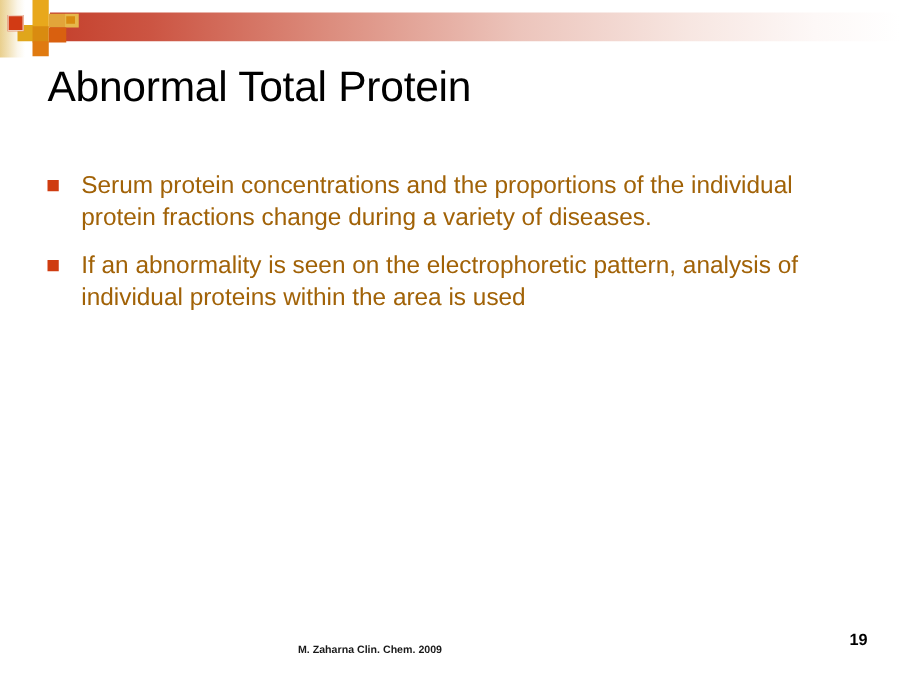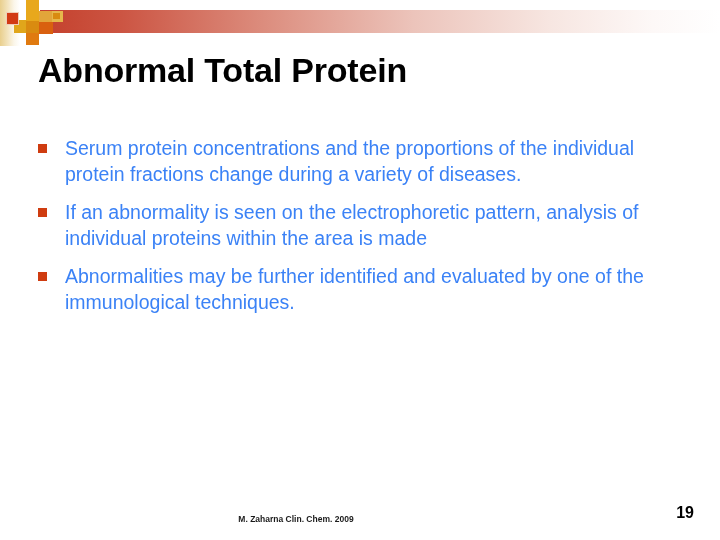--- a/index.html
+++ b/index.html
@@ -120,21 +120,21 @@
     background: #d98b10;
   }
 
   
   .title {
     position: absolute;
     left: 38px;
     top: 50px;
     width: 650px;
     font-size: 34px;
-    font-weight: bold;
+    font-weight: normal;
     letter-spacing: -0.2px;
     line-height: 1.18;
     color: #000000;
   }
 
   
   .body-list {
     position: absolute;
     left: 38px;
     top: 136px;
@@ -153,42 +153,42 @@
     height: 9px;
     background: #cf3c10;
     margin-top: 8px;
     margin-right: 18px;
   }
 
   .bullet-text {
     flex: 1 1 auto;
     font-size: 19.5px;
     line-height: 1.33;
-    color: #3b82f6;
+    color: #a16207;
   }
 
   
   .footer-note {
     position: absolute;
     left: 0;
     top: 514px;
     width: 572px;
     text-align: center;
     font-size: 8.5px;
     font-weight: bold;
     color: #1a1a1a;
     padding-left: 20px;
     box-sizing: border-box;
   }
 
   .page-number {
     position: absolute;
     right: 26px;
     top: 504px;
-    font-size: 16px;
+    font-size: 13px;
     font-weight: bold;
     color: #000000;
   }
 </style>
 </head>
 <body>
 
 <div id="slide">
 
   <div class="header-deco">
@@ -211,27 +211,23 @@
 
     <div class="bullet-row">
       <span class="bullet-marker"></span>
       <span class="bullet-text">Serum protein concentrations and the proportions of the individual protein fractions change during a variety of diseases.</span>
     </div>
 
 
 
     <div class="bullet-row">
       <span class="bullet-marker"></span>
-      <span class="bullet-text">If an abnormality is seen on the electrophoretic pattern, analysis of individual proteins within the area is made</span>
+      <span class="bullet-text">If an abnormality is seen on the electrophoretic pattern, analysis of individual proteins within the area is used</span>
     </div>
 
-    <div class="bullet-row">
-      <span class="bullet-marker"></span>
-      <span class="bullet-text">Abnormalities may be further identified and evaluated by one of the immunological techniques.</span>
-    </div>
 
   </div>
 
   <div class="footer-note">M. Zaharna Clin. Chem. 2009</div>
 
   <div class="page-number">19</div>
 
 </div>
 
 </body></html>

